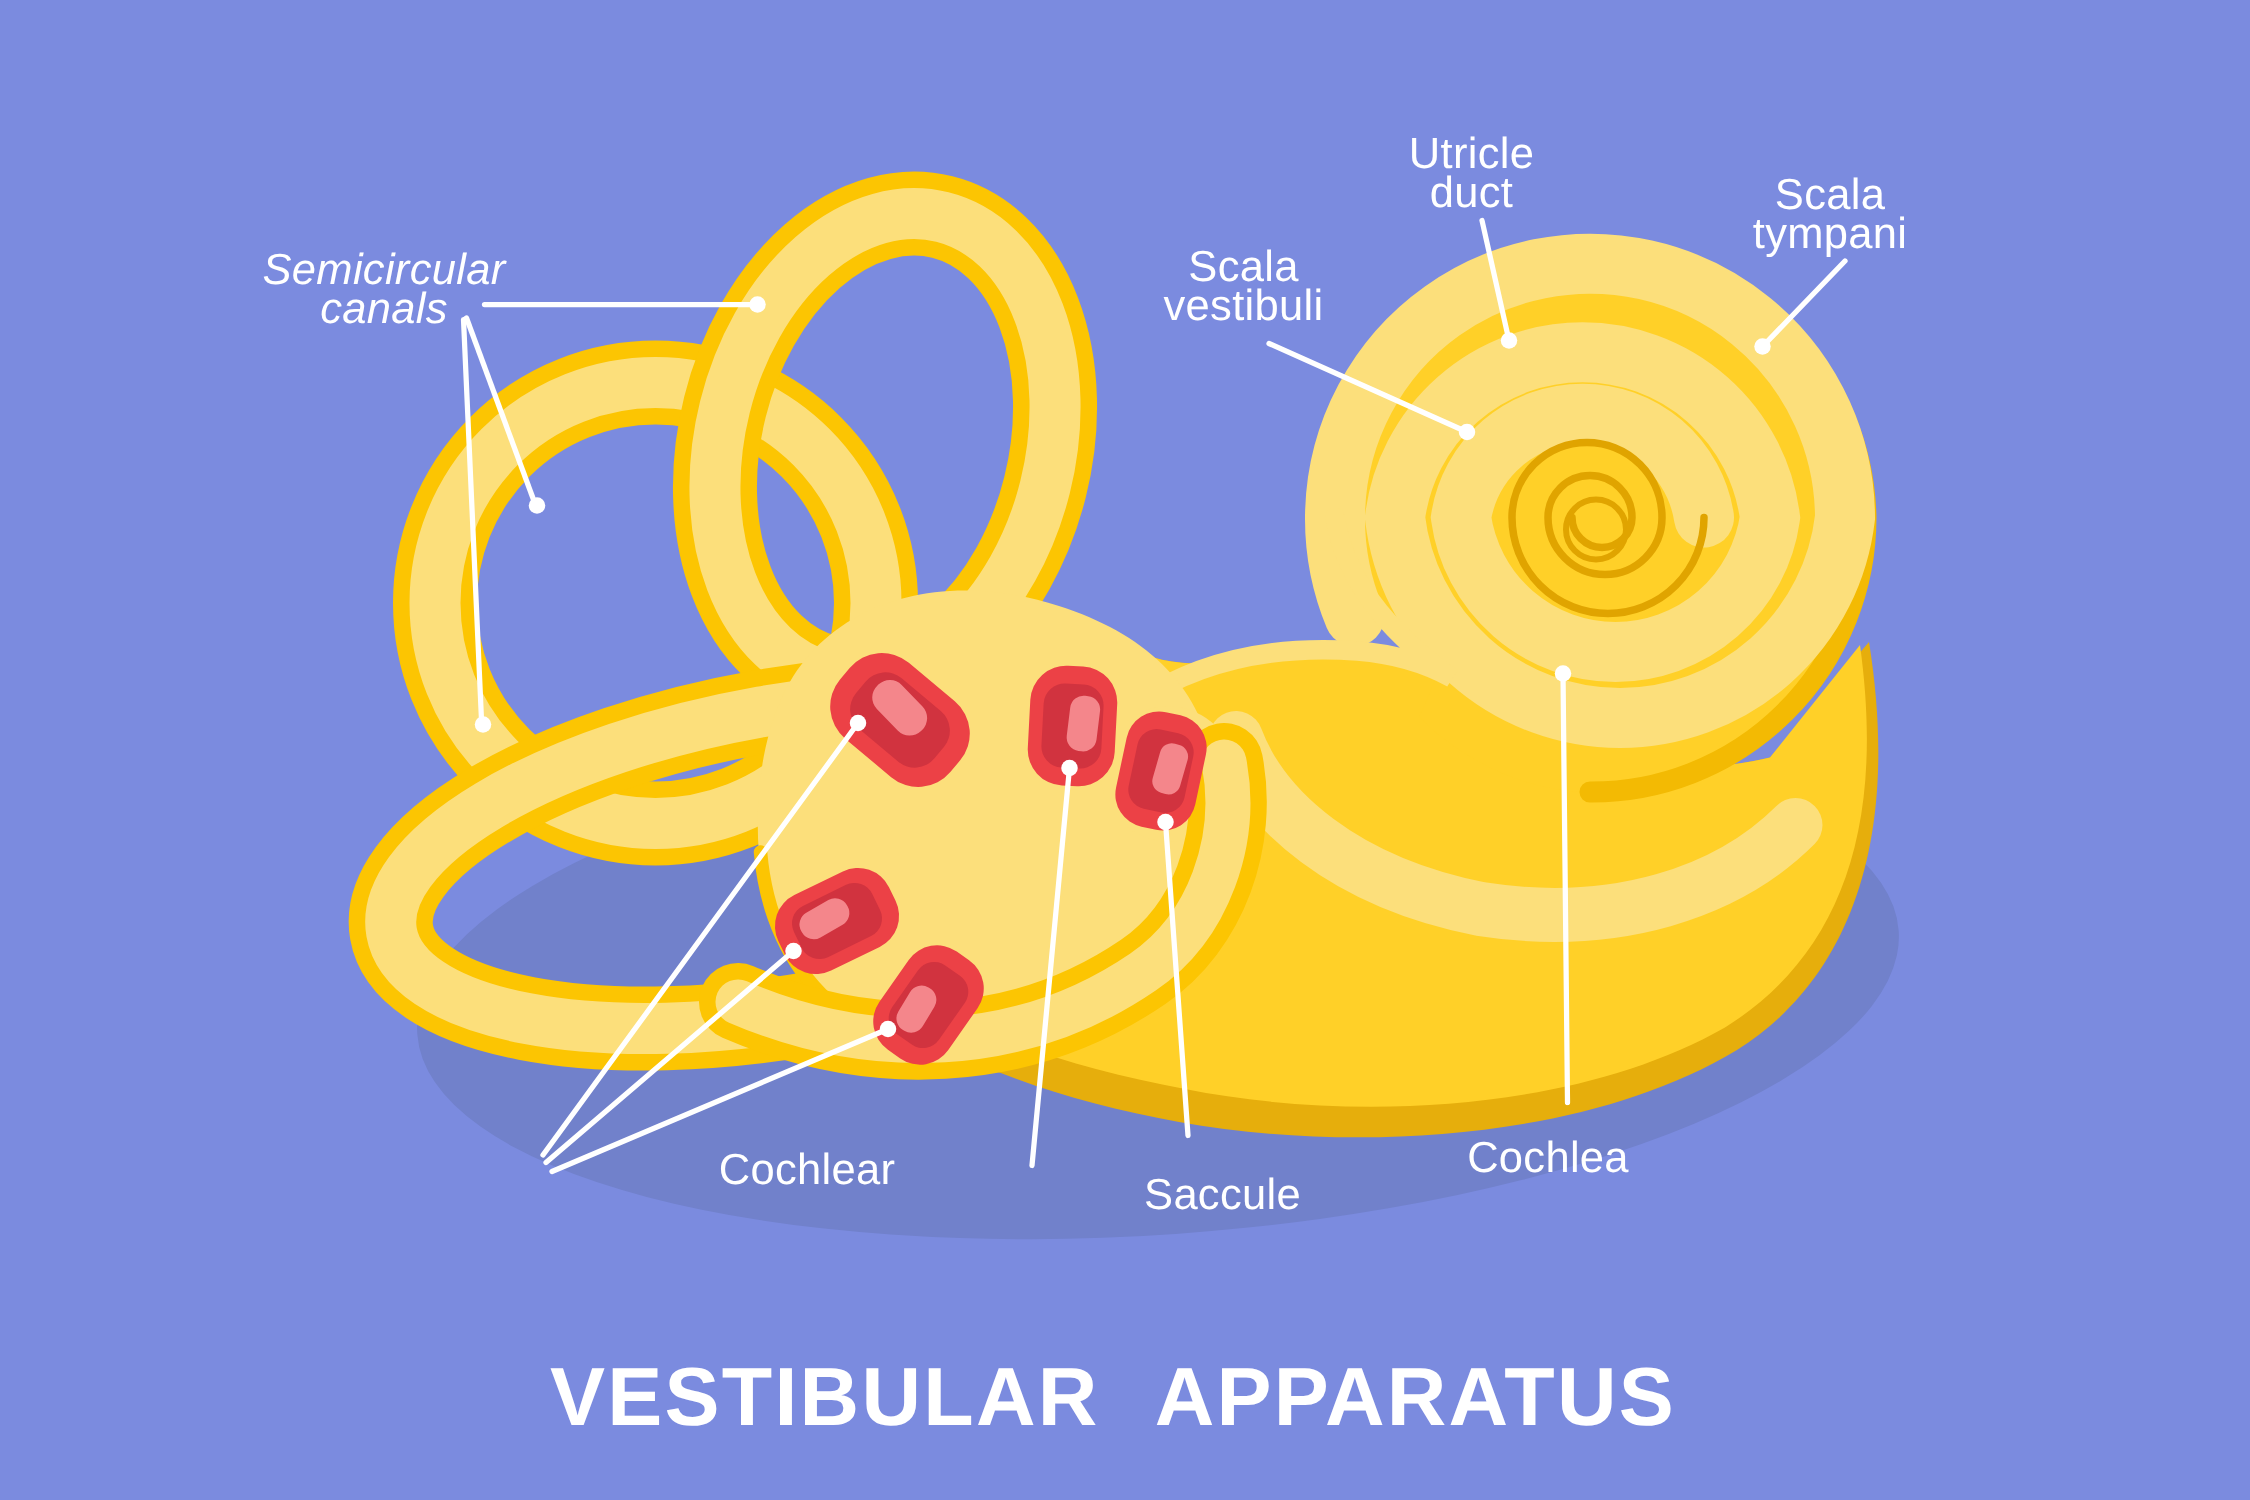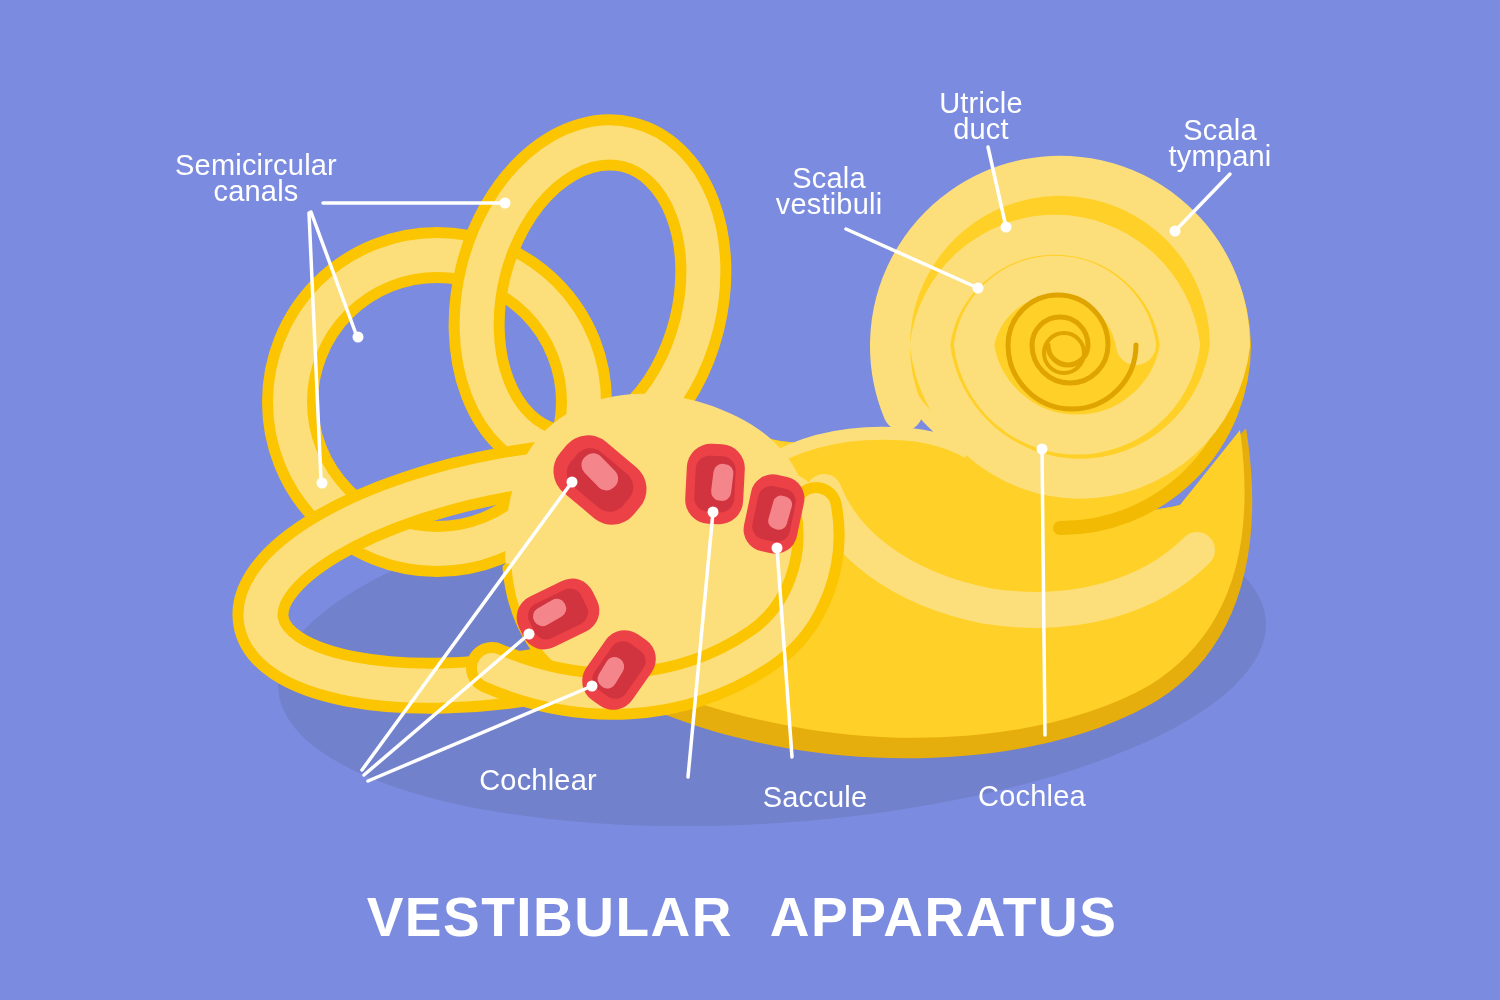--- a/index.html
+++ b/index.html
@@ -13,21 +13,21 @@
   html,body{margin:0;padding:0;}
   body{background:#555; font-family:"Liberation Sans", sans-serif;}
   .stage{position:relative; width:1500px; height:1000px; overflow:hidden;
          background:var(--background);}
   .stage svg{position:absolute; left:0; top:0;}
   .label{position:absolute; transform:translate(-50%,-50%);
          color:var(--label-text); font-size:29px; line-height:26px;
          text-align:center; white-space:pre-line; letter-spacing:0.2px;}
   .title{position:absolute; transform:translate(-50%,-50%);
          color:var(--label-text); font-size:55px; font-weight:700;
-         letter-spacing:1.5px; word-spacing:22px; white-space:nowrap;}
+         letter-spacing:1.5px; word-spacing:22px; white-space:nowrap;margin-top:14px;}
   .tube-gold{fill:none; stroke:var(--outline-gold); stroke-width:56;}
   .tube-light{fill:none; stroke:var(--light-yellow); stroke-width:34;}
   .leader{stroke:#fff; stroke-width:3.5; stroke-linecap:round; fill:none;}
   .dot{fill:#fff;}
 </style>
 </head>
 <body>
 
 <div class="stage">
 
@@ -144,26 +144,26 @@
       <circle class="dot" cx="592" cy="686" r="5.5"></circle>
       <circle class="dot" cx="713" cy="512" r="5.5"></circle>
       <circle class="dot" cx="777" cy="548" r="5.5"></circle>
       <circle class="dot" cx="1042" cy="449" r="5.5"></circle>
       <circle class="dot" cx="1006" cy="227" r="5.5"></circle>
       <circle class="dot" cx="978" cy="288" r="5.5"></circle>
       <circle class="dot" cx="1175" cy="231" r="5.5"></circle>
     </g>
   </svg>
 
-  <div class="label" style="left:256px; top:178px;">Semicircular
+  <div class="label" style="left:256px; top:193px;font-style:italic;">Semicircular
 canals</div>
   <div class="label" style="left:981px; top:116px;">Utricle
 duct</div>
   <div class="label" style="left:829px; top:191px;">Scala
 vestibuli</div>
   <div class="label" style="left:1220px; top:143px;">Scala
 tympani</div>
   <div class="label" style="left:538px; top:780px;">Cochlear</div>
   <div class="label" style="left:815px; top:797px;">Saccule</div>
-  <div class="label" style="left:1032px; top:772px;margin-top:24px;">Cochlea</div>
+  <div class="label" style="left:1032px; top:772px;">Cochlea</div>
 
   <div class="title" style="left:742px; top:917px;">VESTIBULAR APPARATUS</div>
 </div>
 
 </body></html>

